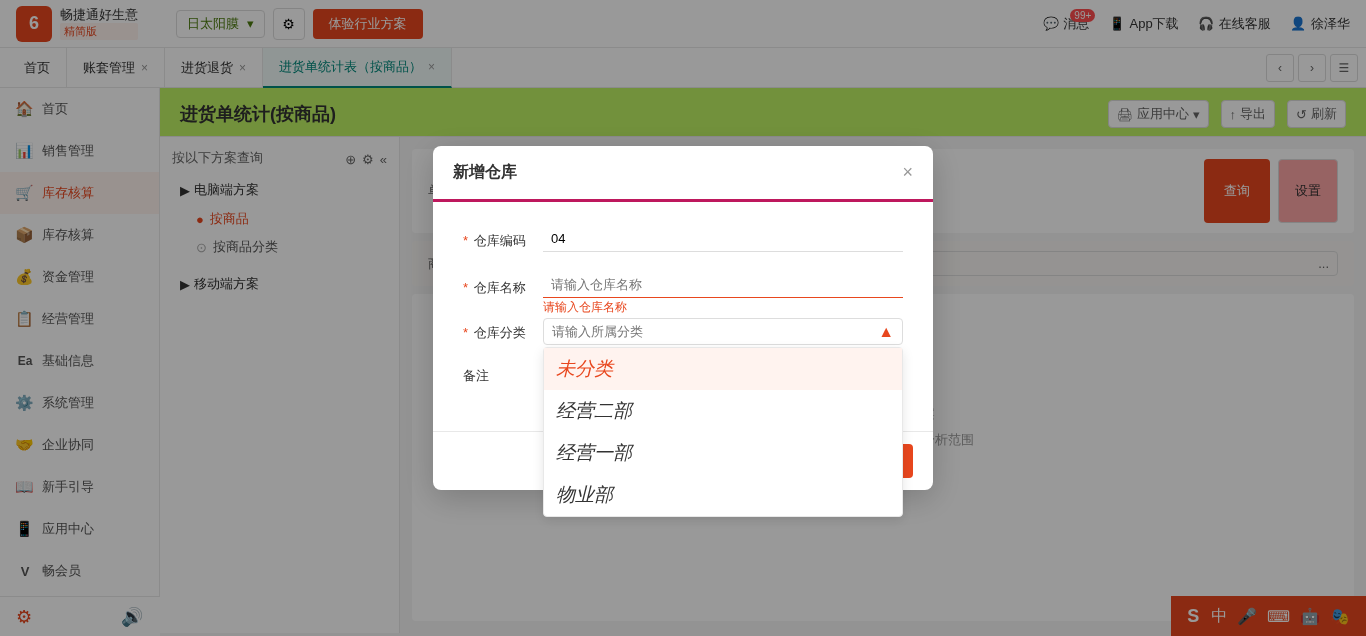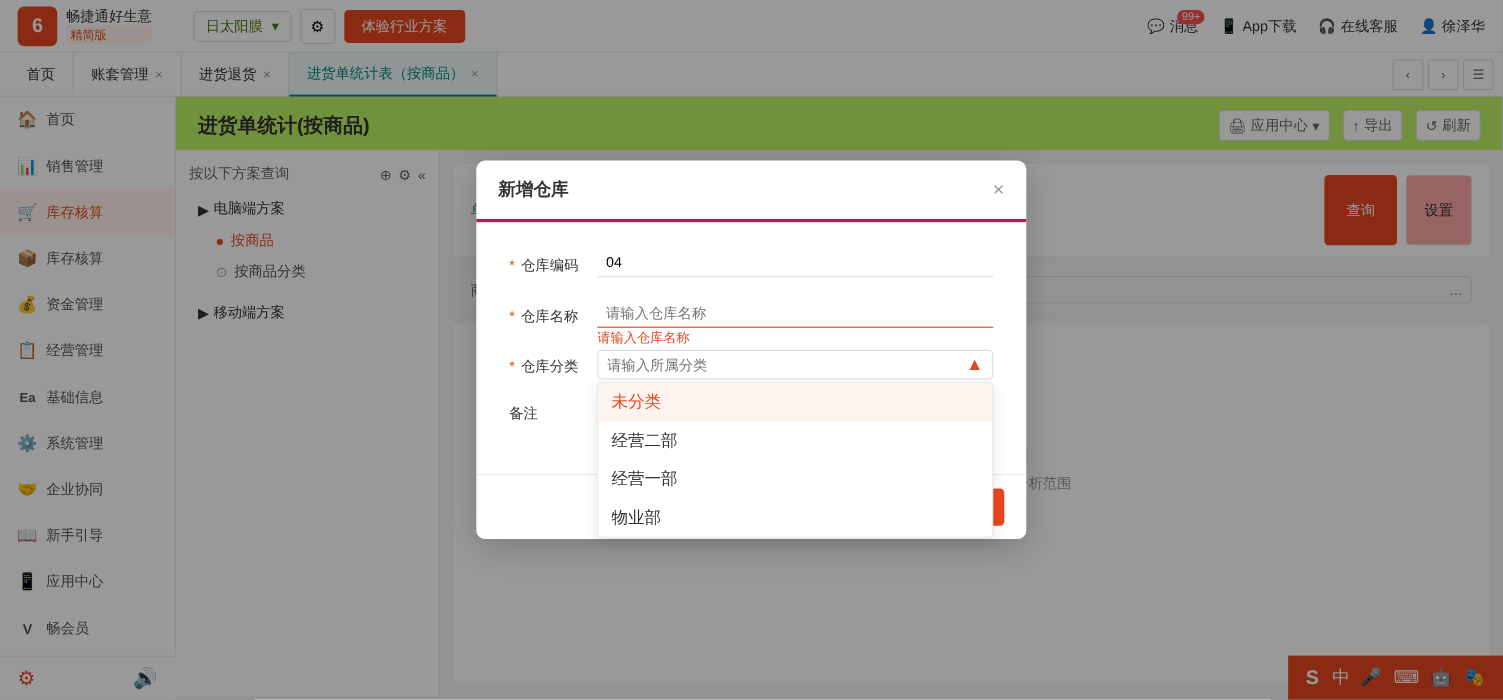--- a/index.html
+++ b/index.html
@@ -400,23 +400,24 @@
       width: 100%;
       background: #fff;
       border: 1px solid #e8e8e8;
       border-radius: 4px;
       box-shadow: 0 4px 12px rgba(0,0,0,0.1);
       z-index: 300;
       margin-top: 2px;
     }
     .dropdown-option {
       padding: 8px 12px;
-      font-size: 15px;
+      font-size: 19px;
       color: #333;
       cursor: pointer;
+      font-style: italic;
     }
     .dropdown-option.selected { background: #fff3ef; color: #e8471e; }
 
     .modal-footer {
       display: flex;
       justify-content: flex-end;
       padding: 12px 20px;
       gap: 10px;
       border-top: 1px solid #e8e8e8;
     }

